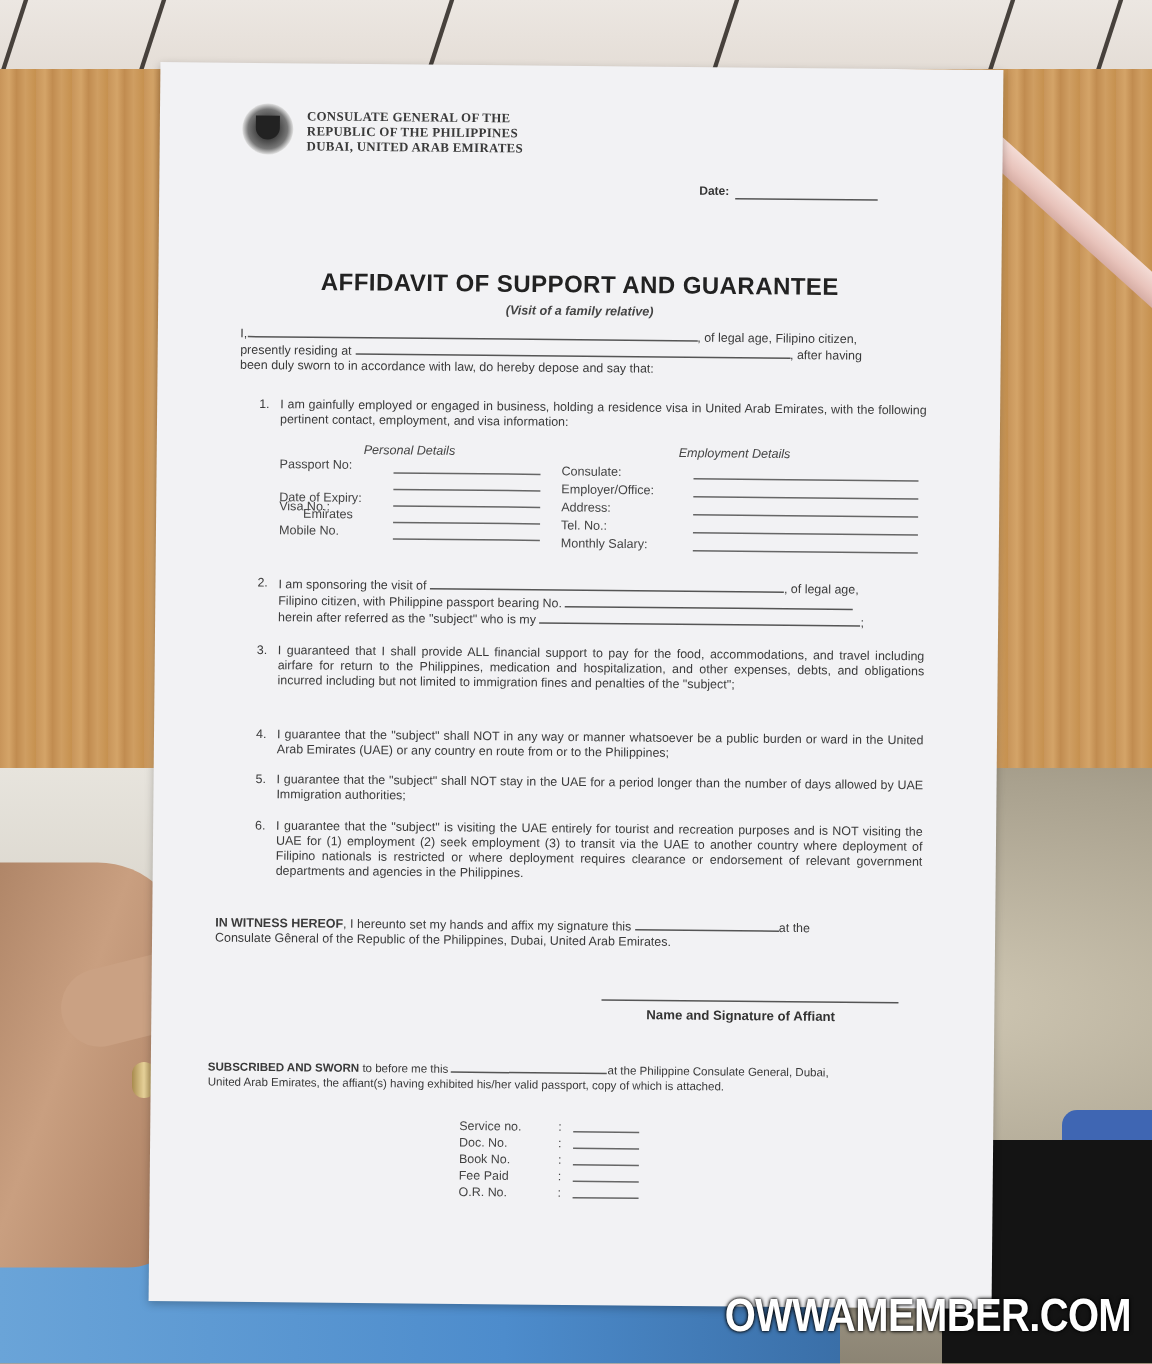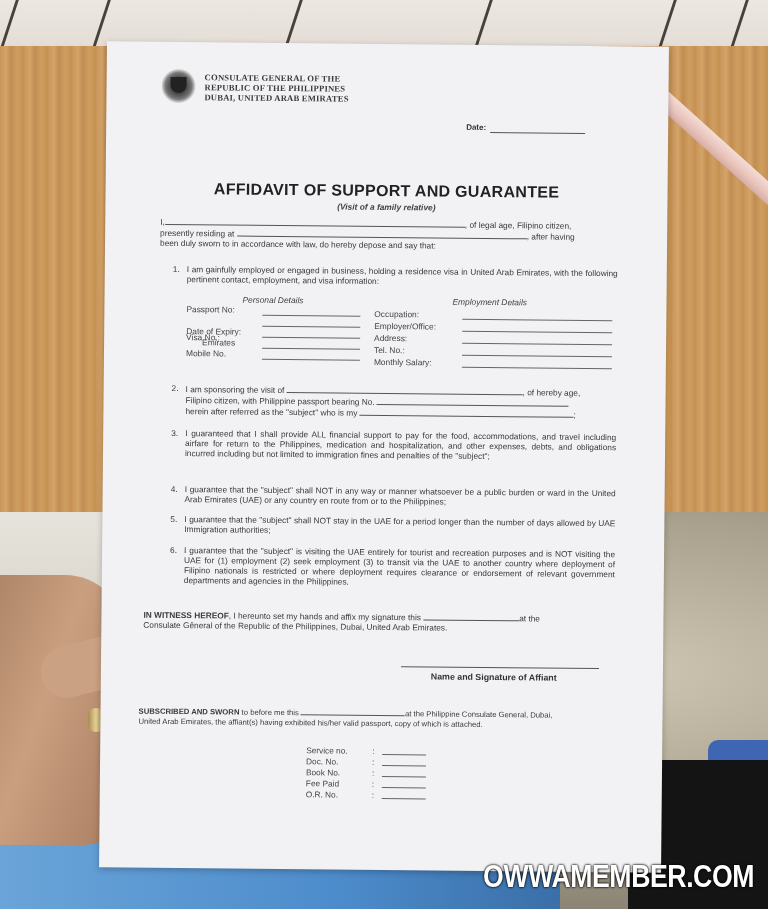--- a/index.html
+++ b/index.html
@@ -147,37 +147,37 @@
     <div class="row" style="left:0;top:32px">Date of Expiry:</div>
     <div class="row" style="left:16px;top:43px">Emirates</div>
     <div class="row" style="left:0;top:54px">Mobile No.</div>
 
     <div class="fline" style="left:76px;top:20px;width:98px"></div>
     <div class="fline" style="left:76px;top:31px;width:98px"></div>
     <div class="fline" style="left:76px;top:42px;width:98px"></div>
     <div class="fline" style="left:76px;top:53px;width:98px"></div>
     <div class="fline" style="left:76px;top:64px;width:98px"></div>
 
-    <div class="row" style="left:188px;top:13px">Occupation:</div>
+    <div class="row" style="left:188px;top:13px">Consulate:</div>
     <div class="row" style="left:188px;top:25px">Employer/Office:</div>
     <div class="row" style="left:188px;top:37px">Address:</div>
     <div class="row" style="left:188px;top:49px">Tel. No.:</div>
     <div class="row" style="left:188px;top:61px">Monthly Salary:</div>
 
     <div class="fline" style="left:276px;top:22px;width:150px"></div>
     <div class="fline" style="left:276px;top:34px;width:150px"></div>
     <div class="fline" style="left:276px;top:46px;width:150px"></div>
     <div class="fline" style="left:276px;top:58px;width:150px"></div>
     <div class="fline" style="left:276px;top:70px;width:150px"></div>
   </div>
 
   <div class="item body-text" style="top:341px">
     <span class="num">2.</span>
     <div class="txt">
-      <div><span>I am sponsoring the visit of</span> <span class="ln" style="width:236px"></span><span>, of hereby age,</span></div>
+      <div><span>I am sponsoring the visit of</span> <span class="ln" style="width:236px"></span><span>, of legal age,</span></div>
       <div><span>Filipino citizen, with Philippine passport bearing No.</span> <span class="ln" style="width:192px"></span></div>
       <div><span>herein after referred as the "subject" who is my</span> <span class="ln" style="width:214px"></span><span>;</span></div>
     </div>
   </div>
 
   <div class="item body-text" style="top:386px">
     <span class="num">3.</span>
     <div class="txt">I guaranteed that I shall provide ALL financial support to pay for the food, accommodations, and travel including airfare for return to the Philippines, medication and hospitalization, and other expenses, debts, and obligations incurred including but not limited to immigration fines and penalties of the "subject";</div>
   </div>
 

